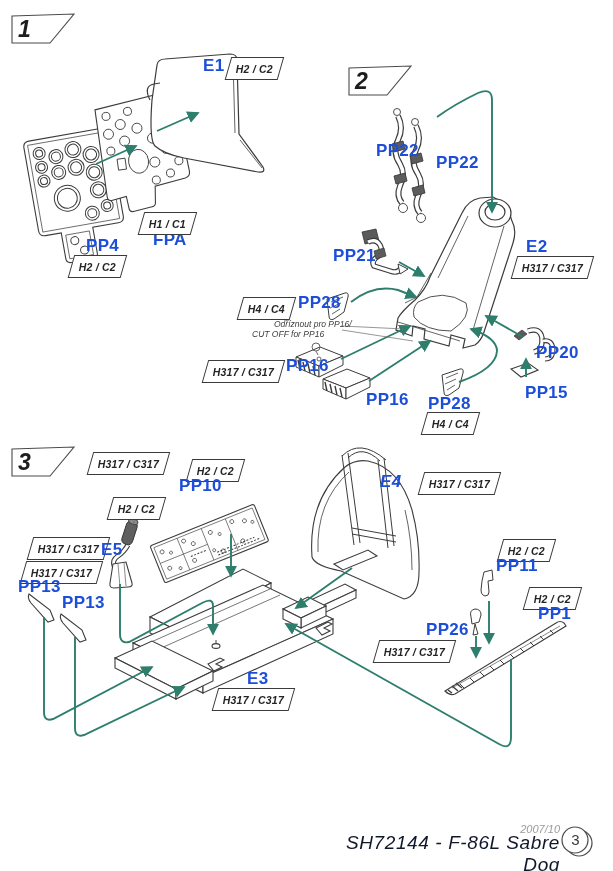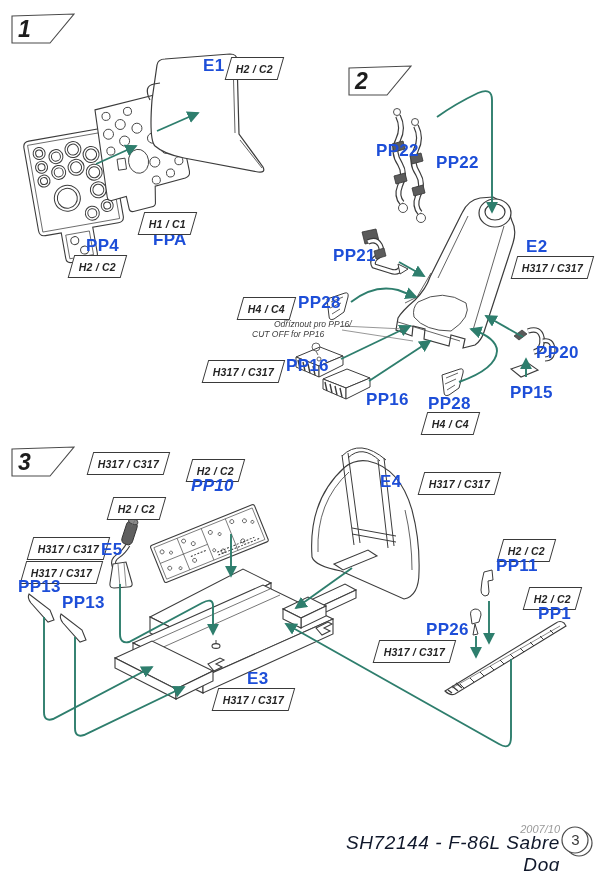--- a/index.html
+++ b/index.html
@@ -315,32 +315,32 @@
 <div class="clabel" style="left:240px;top:297px;"><span class="cs">H4 / C4</span></div>
 <div class="plabel" style="left:298px;top:293px;">PP28</div>
 <div class="note" style="left:246px;top:319px;margin-left:28px;">Odříznout pro PP16/</div>
 <div class="note" style="left:252px;top:329px;font-style:italic;">CUT OFF for PP16</div>
 <div class="clabel" style="left:205px;top:360px;"><span class="cs">H317 / C317</span></div>
 <div class="plabel" style="left:286px;top:356px;">PP16</div>
 <div class="plabel" style="left:366px;top:390px;">PP16</div>
 <div class="plabel" style="left:428px;top:394px;">PP28</div>
 <div class="clabel" style="left:424px;top:412px;"><span class="cs">H4 / C4</span></div>
 <div class="plabel" style="left:536px;top:317px;margin-top:26px;">PP20</div>
-<div class="plabel" style="left:510px;top:383px;">PP15</div>
+<div class="plabel" style="left:525px;top:383px;">PP15</div>
 
 <div class="clabel" style="left:90px;top:452px;"><span class="cs">H317 / C317</span></div>
 <div class="clabel" style="left:189px;top:459px;"><span class="cs">H2 / C2</span></div>
-<div class="plabel" style="left:191px;top:476px;font-style:italic;">PP10</div>
+<div class="plabel" style="left:179px;top:476px;">PP10</div>
 <div class="clabel" style="left:110px;top:497px;"><span class="cs">H2 / C2</span></div>
 <div class="clabel" style="left:30px;top:537px;"><span class="cs">H317 / C317</span></div>
 <div class="plabel" style="left:101px;top:540px;">E5</div>
 <div class="clabel" style="left:23px;top:561px;"><span class="cs">H317 / C317</span></div>
 <div class="plabel" style="left:18px;top:577px;">PP13</div>
 <div class="plabel" style="left:62px;top:593px;">PP13</div>
-<div class="plabel" style="left:380px;top:472px;">E4</div>
+<div class="plabel" style="left:380px;top:472px;font-style:italic;">E4</div>
 <div class="clabel" style="left:421px;top:472px;"><span class="cs">H317 / C317</span></div>
 <div class="clabel" style="left:500px;top:539px;"><span class="cs">H2 / C2</span></div>
 <div class="plabel" style="left:496px;top:556px;">PP11</div>
 <div class="clabel" style="left:526px;top:587px;"><span class="cs">H2 / C2</span></div>
 <div class="plabel" style="left:538px;top:604px;">PP1</div>
 <div class="plabel" style="left:426px;top:620px;">PP26</div>
 <div class="clabel" style="left:376px;top:640px;"><span class="cs">H317 / C317</span></div>
 <div class="plabel" style="left:247px;top:669px;">E3</div>
 <div class="clabel" style="left:215px;top:688px;"><span class="cs">H317 / C317</span></div>
 

